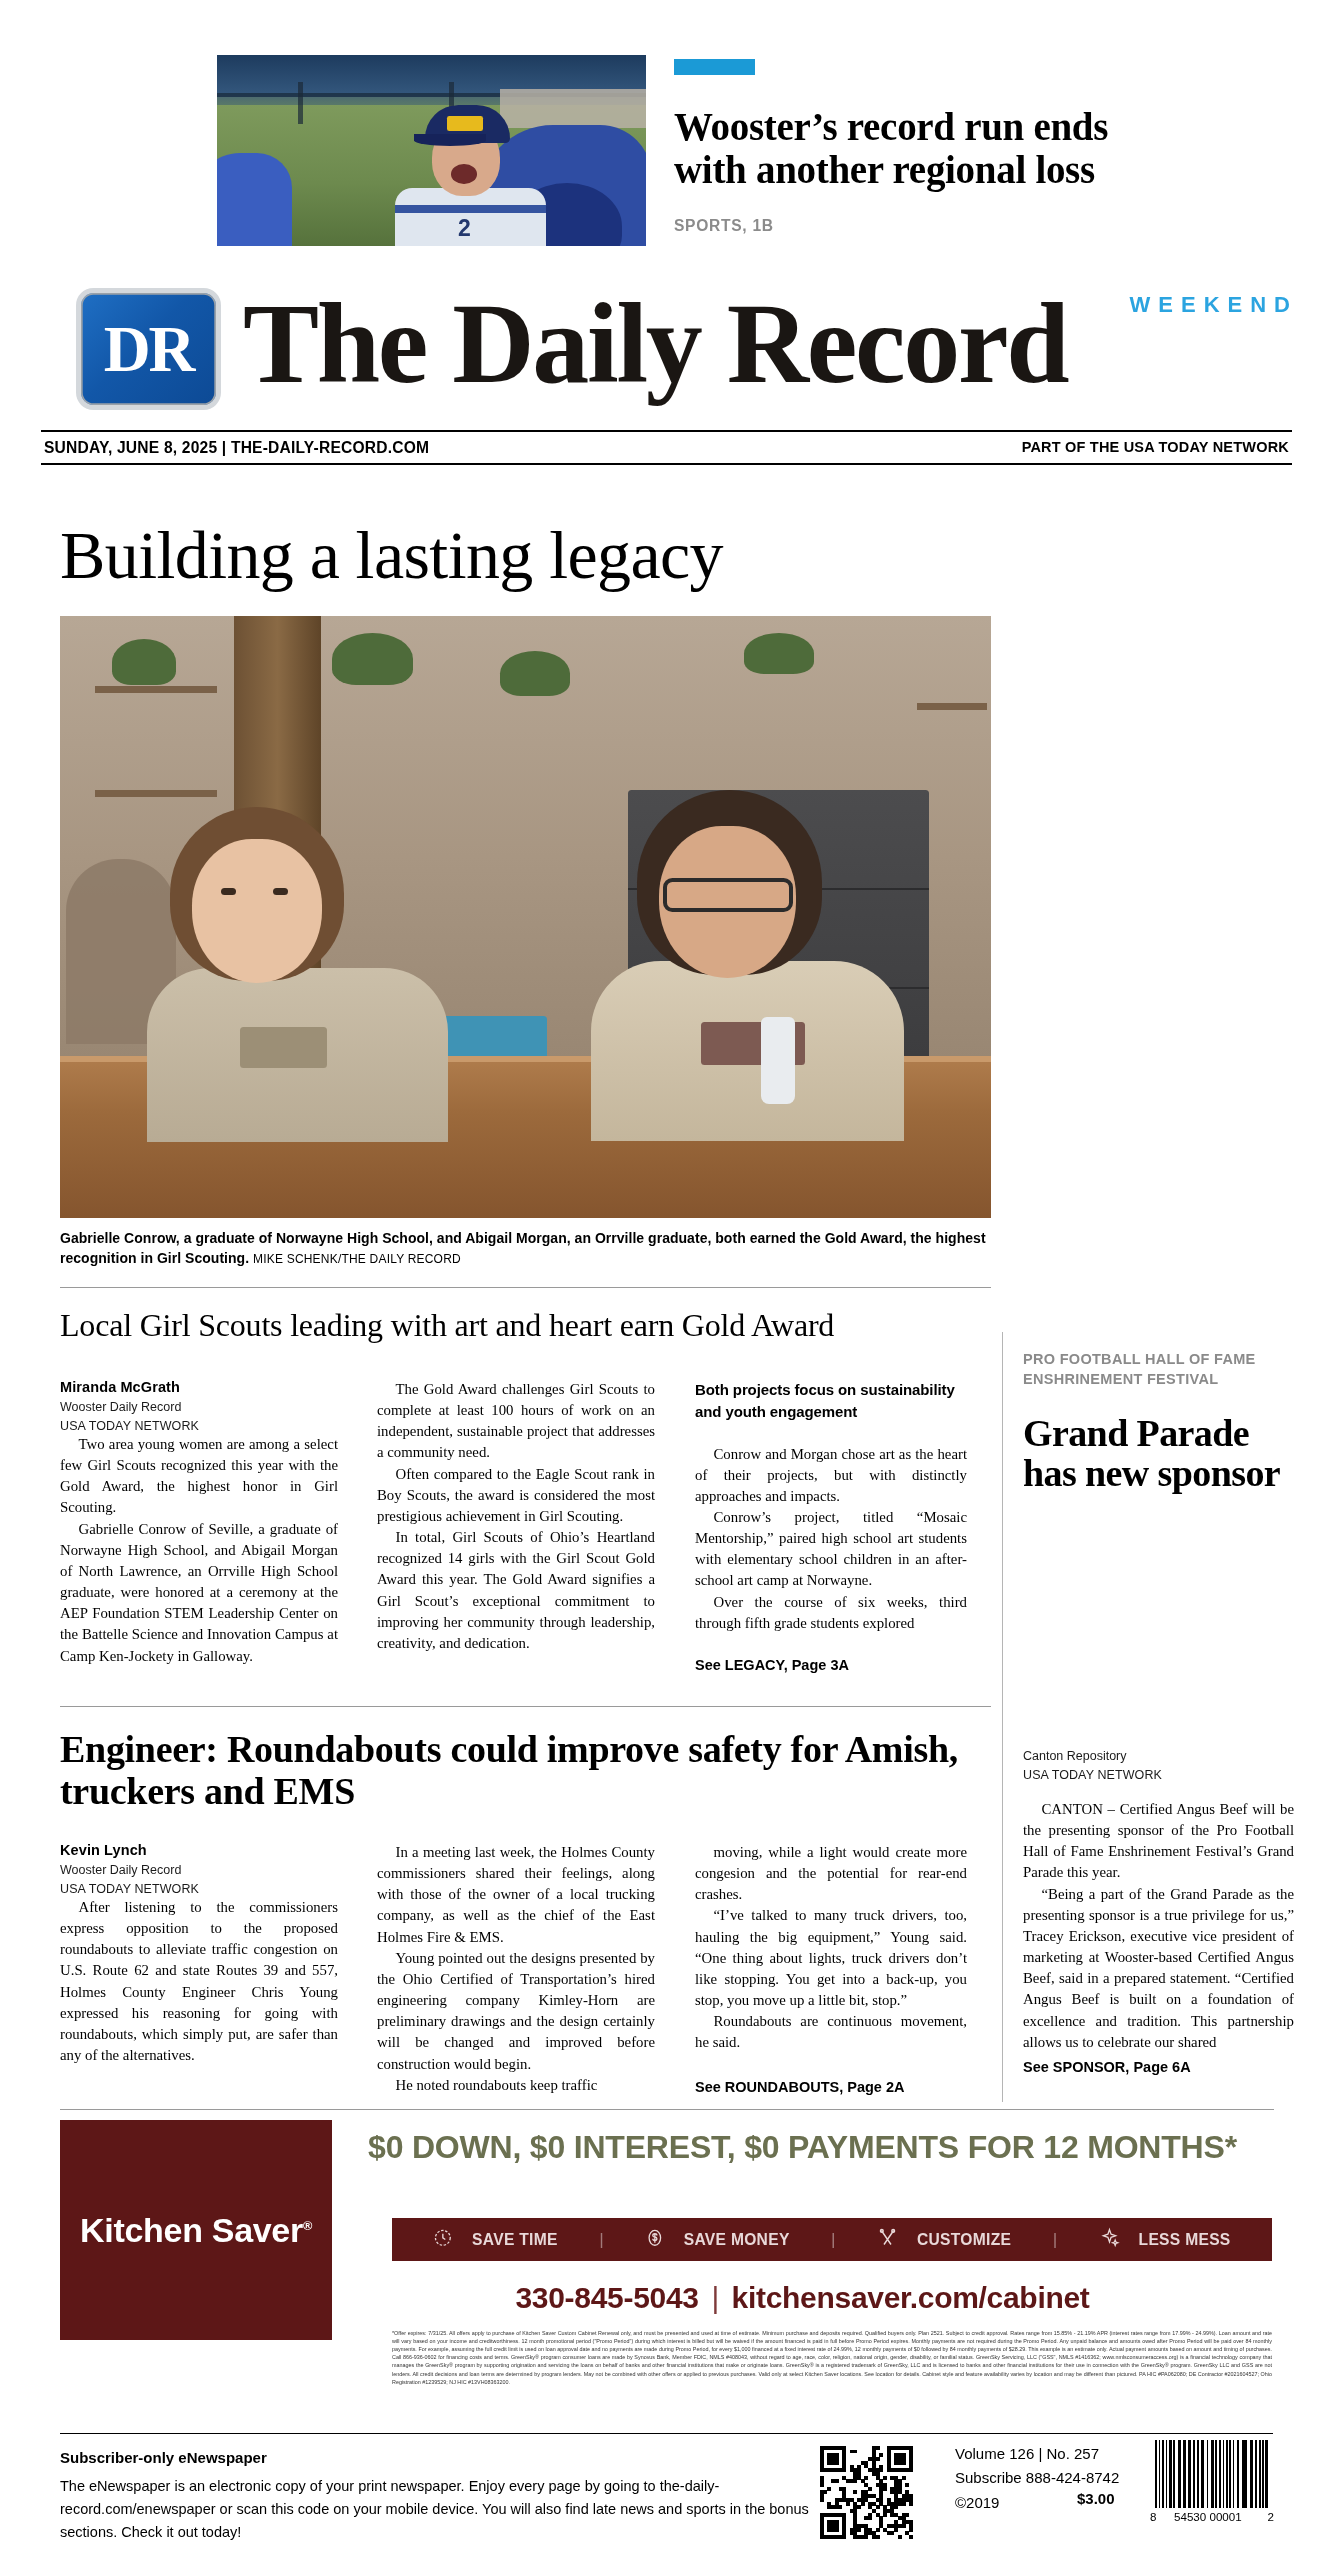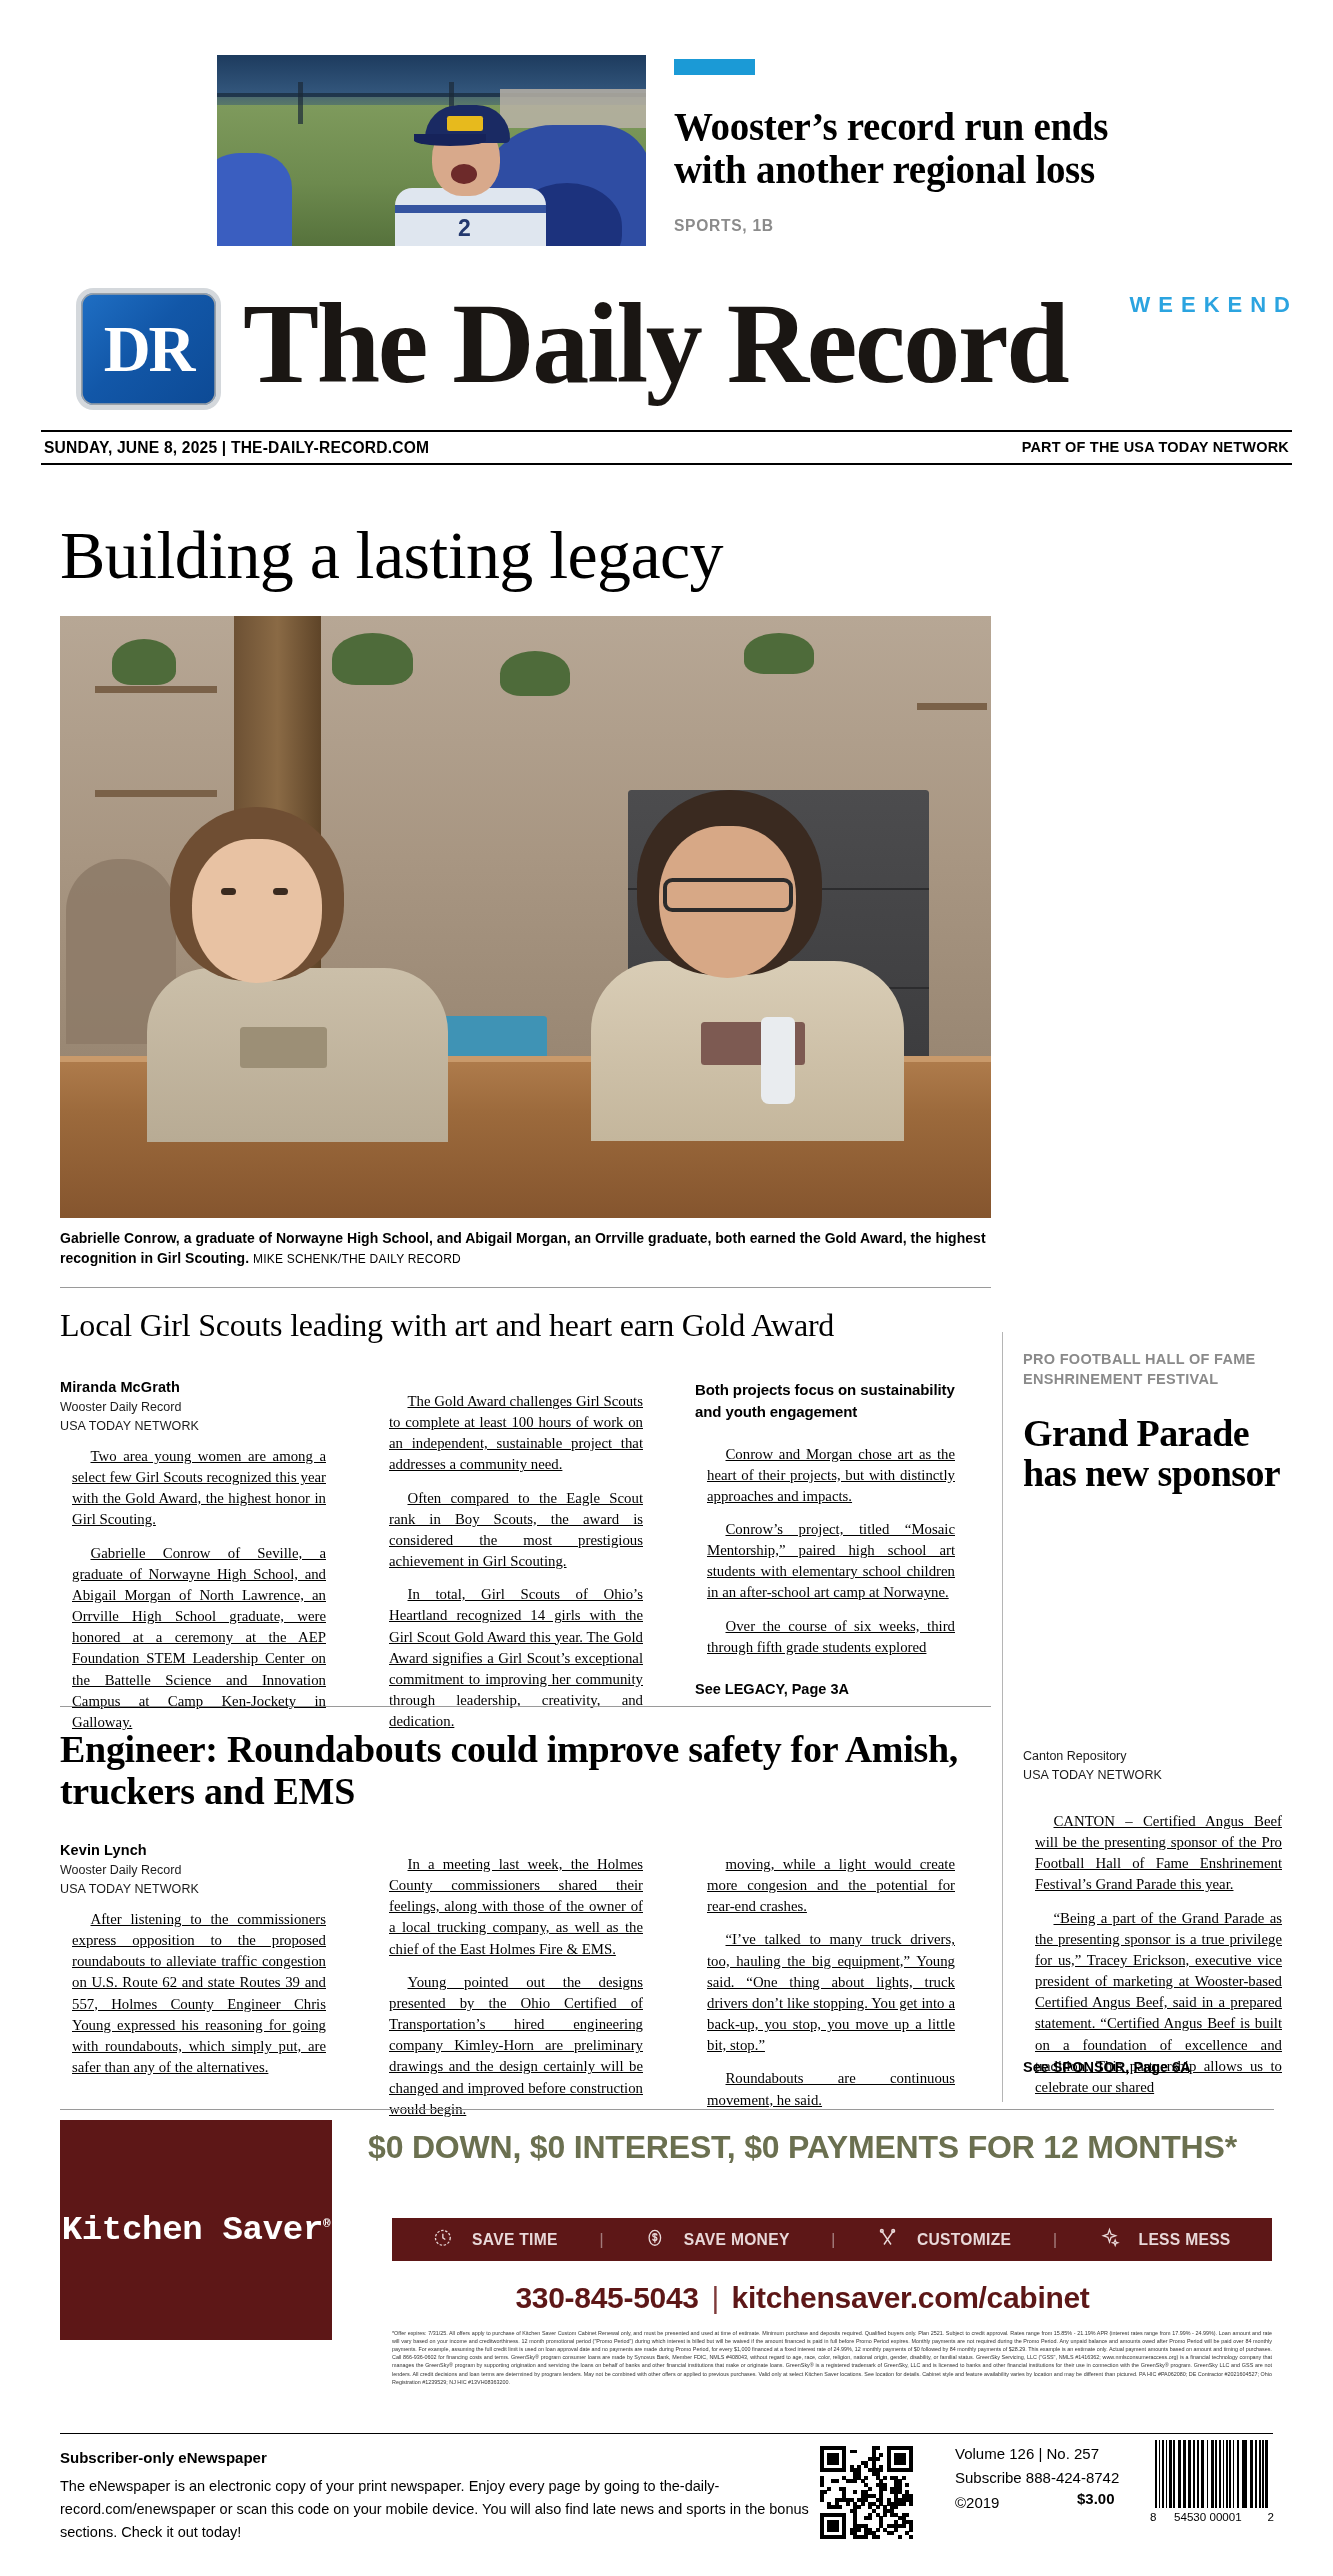--- a/index.html
+++ b/index.html
@@ -153,21 +153,21 @@
   .s1-head {
     position:absolute; left: 60px; top: 1308px; width: 936px;
     font-family:"Liberation Serif", serif; font-weight:400;
     font-size: 32px; line-height:1.08; letter-spacing:-0.2px;
   }
   .byline-name { font-size: 14.5px; font-weight:700; letter-spacing:0.1px; }
   .byline-sub { font-size: 12.5px; font-weight:400; color:#1b1b1b; margin-top:5.2px; }
   .byline-net { font-size: 12.5px; font-weight:400; color:#1b1b1b; margin-top:4.6px; letter-spacing:0.1px; }
 
   .col { position:absolute; font-family:"Liberation Serif", serif; font-size:14.8px; line-height:1.43; text-align:justify; }
-  .col p { text-indent: 18.5px; margin:12px;text-decoration:underline; }
+  .col p { text-indent: 18.5px; margin:0; }
   .col p.first { text-indent: 18.5px; }
   .subhead {
     font-family:"Liberation Sans", sans-serif; font-weight:700; font-size:15px;
     line-height:1.45; letter-spacing:-0.1px;
   }
   .jumpline { font-family:"Liberation Sans", sans-serif; font-weight:700; font-size:14.5px; }
 
   
   .rail-kicker {
     position:absolute; left:1023px; top:1350px; width:272px;
@@ -190,21 +190,21 @@
   
   .ad {
     position:absolute; left:60px; top:2120px; width:1214px; height:261px;
     background:#fff; border:0;
   }
   .ad-left {
     position:absolute; left:0; top:0; width:272px; height:220px;
     background:#5d1717; display:flex; align-items:center; justify-content:center;
   }
   .ad-left-text {
-    font-family:Liberation Mono, monospace; color:#fff; font-weight:700;
+    font-family:Liberation Sans, sans-serif; color:#fff; font-weight:700;
     font-size:34px; line-height:1.18; text-align:left; letter-spacing:-0.3px;
   }
   .ad-left-text sup { font-size:12.7px; vertical-align:super; }
   .ad-headline {
     position:absolute; left:272px; top:8px; width:941px; text-align:center;
     color:#6b7050; font-weight:700; font-size:32px; line-height:1.22; letter-spacing:-0.2px;
   }
   .ad-bar {
     position:absolute; left:332px; top:98px; width:880px; height:43px;
     background:#5d1717; display:flex; align-items:center; justify-content:space-evenly;

